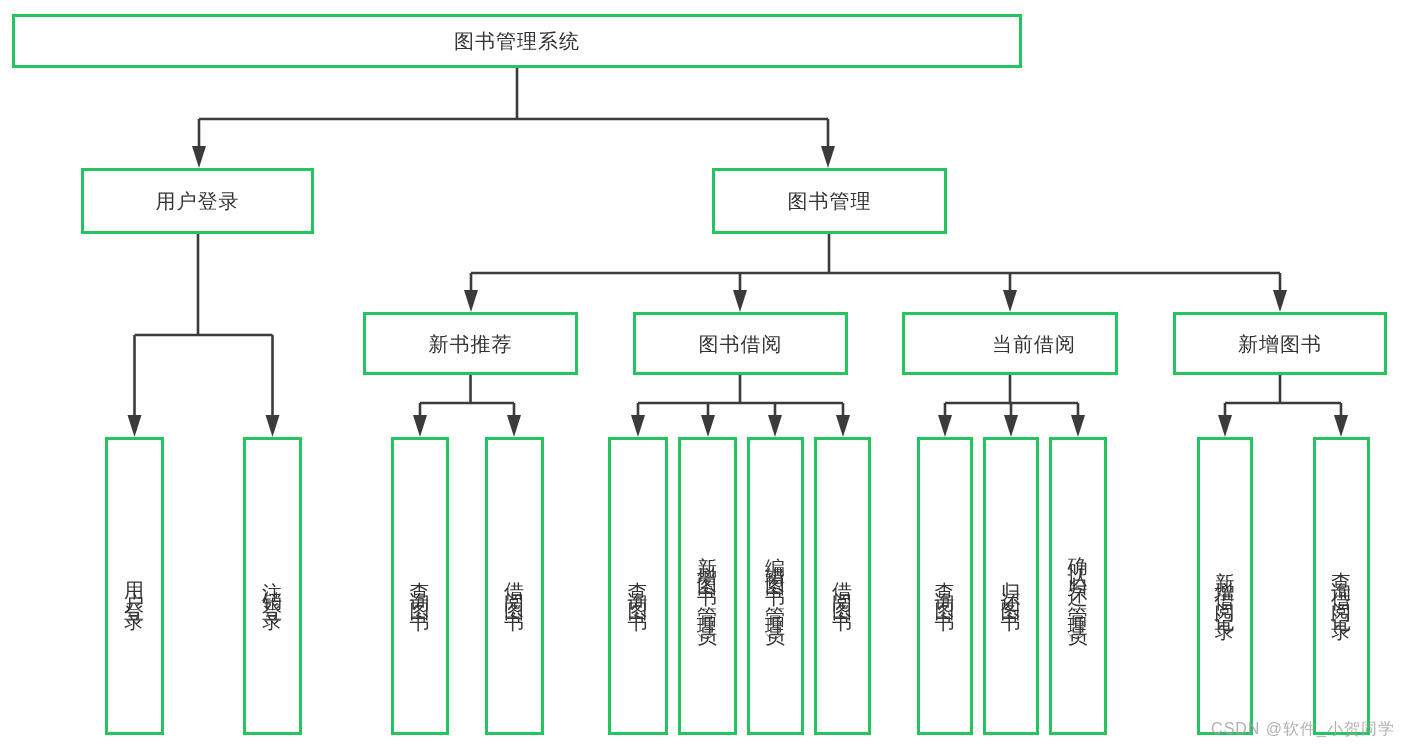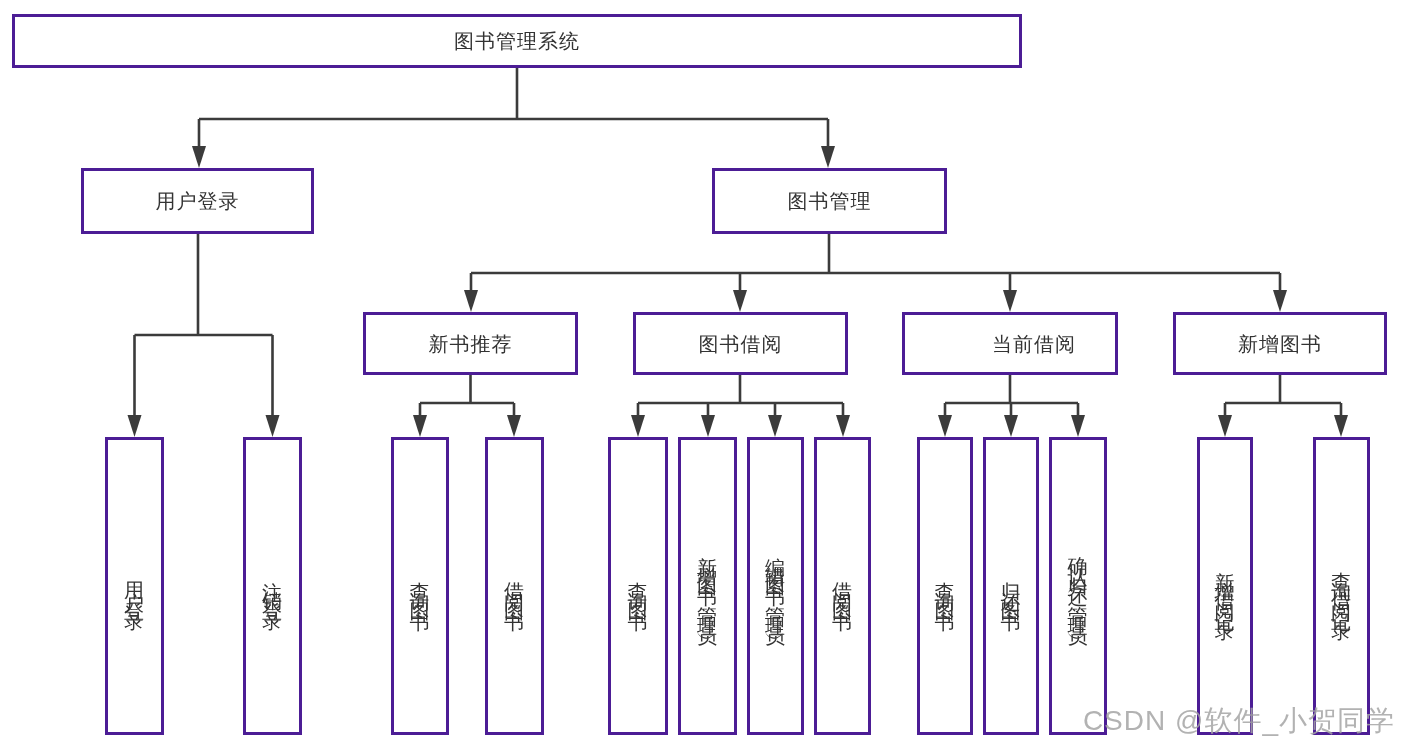--- a/index.html
+++ b/index.html
@@ -2,32 +2,32 @@
 <html><head>
 <meta charset="utf-8">
 <style>
   html,body{margin:0;padding:0;background:#fff;}
   #canvas{
     position:relative;width:1405px;height:747px;background:#fff;overflow:hidden;
     font-family:"Liberation Sans",sans-serif;
   }
   #wires{position:absolute;left:0;top:0;}
   .node{
-    position:absolute;box-sizing:border-box;border:3px solid #4c1d95;background:#fff;
+    position:absolute;box-sizing:border-box;border:3px solid #22c55e;background:#fff;
     display:flex;align-items:center;justify-content:center;
     color:#333;font-size:20px;letter-spacing:1px;line-height:1;
   }
   .leaf{top:437px;height:298px;}
   .leaf .vtext{
     writing-mode:vertical-rl;text-orientation:mixed;
     letter-spacing:10px;font-size:20px;color:#333;white-space:nowrap;
   }
   .watermark{
     position:absolute;right:10px;bottom:7px;
-    font-size:28px;color:rgba(165,165,165,0.85);letter-spacing:1px;
+    font-size:16px;color:rgba(165,165,165,0.85);letter-spacing:1px;
   }
 </style>
 </head>
 <body>
 
 <div id="canvas">
 
   <svg id="wires" width="1405" height="747">
     <g stroke="#3b3b3b" stroke-width="2.6" fill="none">
 

